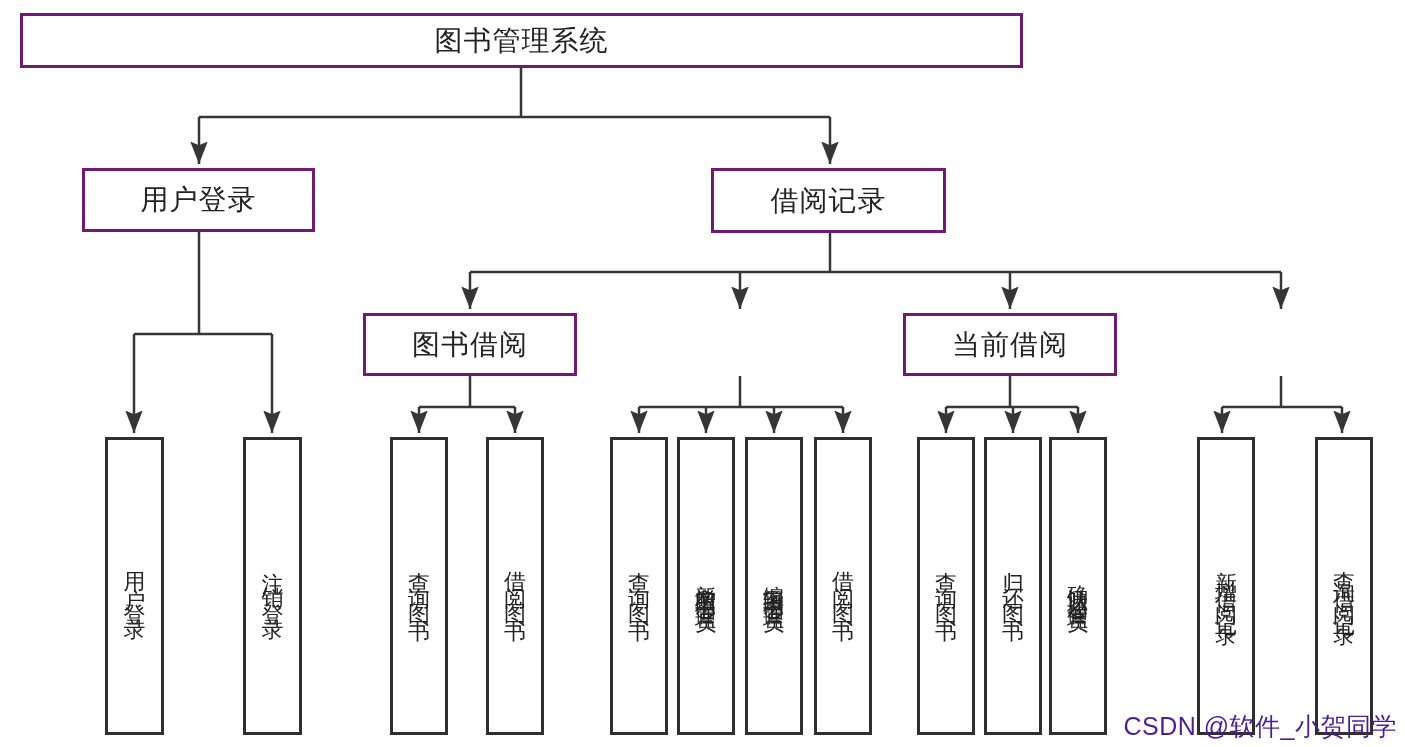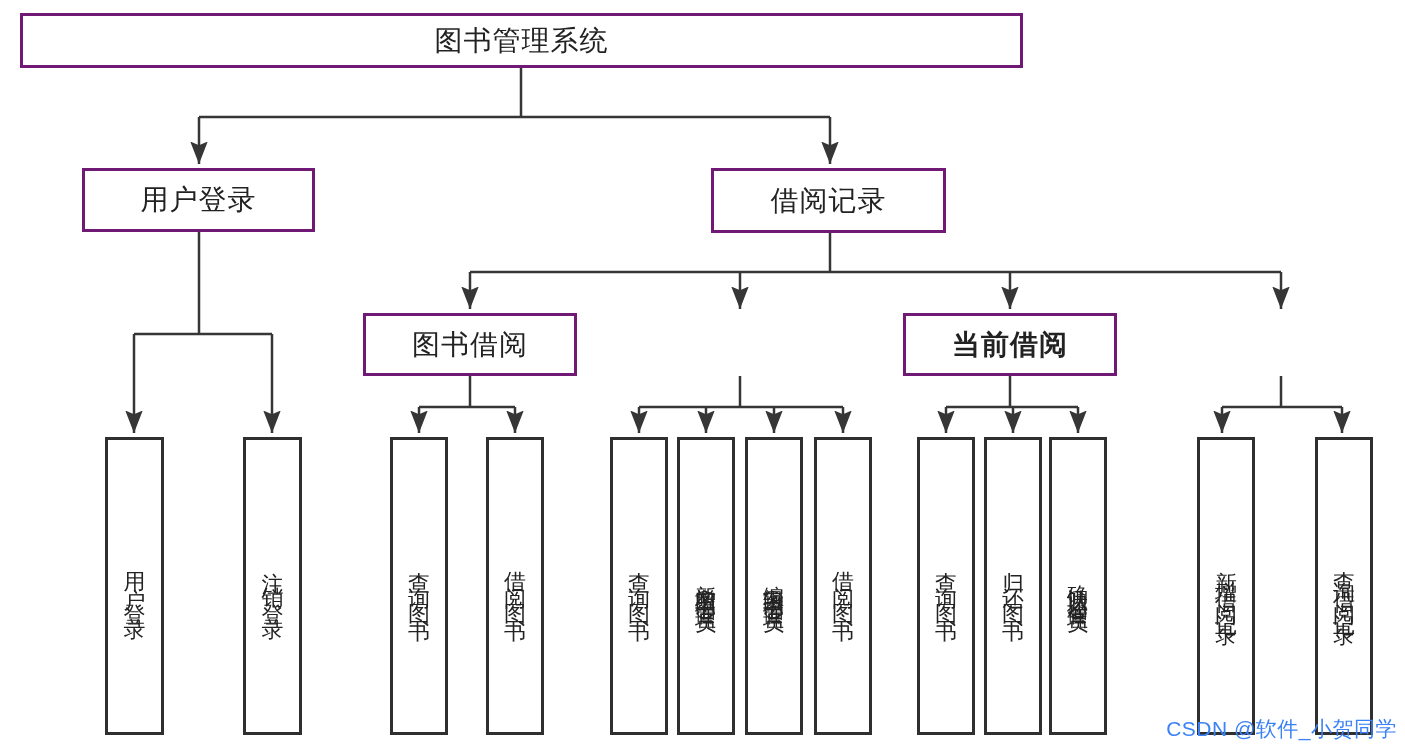--- a/index.html
+++ b/index.html
@@ -57,22 +57,22 @@
     text-orientation: mixed;
     line-height: 1;
   }
   .ls-wide  .vtext { letter-spacing: 16px; }
   .ls-mid   .vtext { letter-spacing: 11px; }
   .ls-tight .vtext { letter-spacing: 4px; font-size: 21px; }
   #watermark {
     position: absolute;
     right: 8px;
     bottom: 4px;
-    color: #3b82f6;
-    font-size: 21px;
+    color: #4c1d95;
+    font-size: 25px;
     letter-spacing: 0.5px;
     pointer-events: none;
   }
 </style>
 </head>
 <body>
 
 <div id="canvas">
 
   <svg id="connectors" viewBox="0 0 1405 747" xmlns="http://www.w3.org/2000/svg">
@@ -136,21 +136,21 @@
       <line x1="1342" y1="407" x2="1342" y2="433" marker-end="url(#arrow)"></line>
     </g>
   </svg>
 
   <div class="node" style="left:20px; top:13px; width:1003px; height:55px;">图书管理系统</div>
 
   <div class="node" style="left:82px; top:168px; width:233px; height:64px;">用户登录</div>
   <div class="node" style="left:711px; top:168px; width:235px; height:65px;">借阅记录</div>
 
   <div class="node" style="left:363px; top:313px; width:214px; height:63px;">图书借阅</div>
-  <div class="node" style="left:903px; top:313px; width:214px; height:63px;font-weight:bold;">当前借阅</div>
+  <div class="node" style="left:903px; top:313px; width:214px; height:63px;">当前借阅</div>
 
   <div class="leaf ls-wide" style="left:105px; width:59px;">
     <span class="vtext">用户登录</span>
   </div>
   <div class="leaf ls-wide" style="left:243px; width:59px;">
     <span class="vtext">注销登录</span>
   </div>
 
   <div class="leaf ls-wide" style="left:390px;">
     <span class="vtext">查询图书</span>

